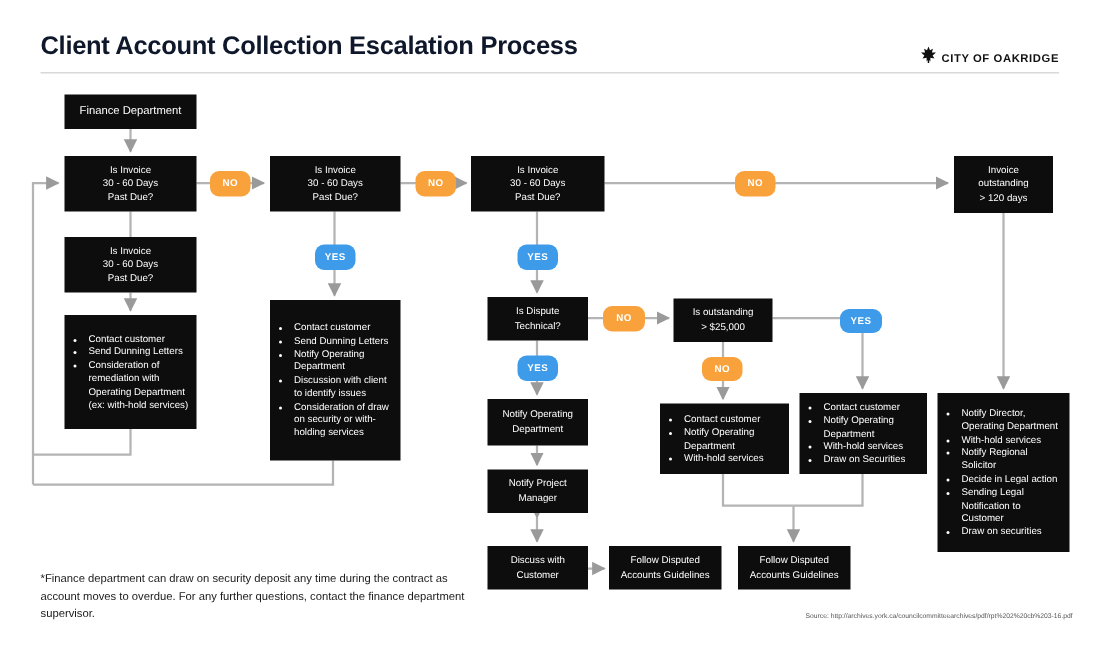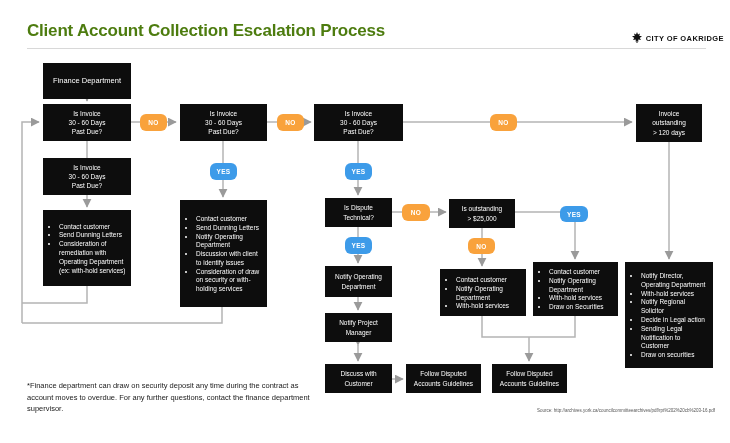--- a/index.html
+++ b/index.html
@@ -2,23 +2,23 @@
 <html style="--yes: #3D9BE9; --no: #F9A23C; --node: #0D0D0D; --connector: #B4B4B4;"><head>
 <meta charset="utf-8">
 <style>
   :root{
     --yes:#3D9BE9; --no:#F9A23C; --node:#0D0D0D; --connector:#B4B4B4;
   }
   *{box-sizing:border-box;}
   body{margin:0;background:#fff;font-family:"Liberation Sans",sans-serif;}
   .canvas{position:relative;width:730px;height:443px;background:#fff;overflow:hidden;}
 
-  .title{position:absolute;left:27px;top:21px;font-size:17px;font-weight:bold;color:#4d7c0f;letter-spacing:-0.2px;}
+  .title{position:absolute;left:27px;top:21px;font-size:17px;font-weight:bold;color:#0f172a;letter-spacing:-0.2px;}
   .rule{position:absolute;left:27px;top:48px;width:679px;height:1px;background:#d8d8d8;}
-  .brand{position:absolute;right:6px;top:29px;display:flex;align-items:center;gap:4px;text-align:center;}
+  .brand{position:absolute;right:24px;top:29px;display:flex;align-items:center;gap:4px;text-align:center;}
   .brand .txt{font-size:7.5px;font-weight:bold;letter-spacing:0.4px;color:#111;}
 
   svg.wires{position:absolute;left:0;top:0;z-index:0;}
   .ln{stroke:var(--connector);stroke-width:1.5;fill:none;}
 
   .node{position:absolute;background:var(--node);color:#fff;z-index:1;}
   .q{display:flex;align-items:center;justify-content:center;text-align:center;
      font-size:6.5px;line-height:1.4;white-space:pre-line;padding:2px;}
   .acts{font-size:6.5px;line-height:1.35;padding:6px 4px 4px 2px;display:flex;align-items:center;}
   .acts ul{margin:0;padding-left:14px;}
@@ -72,21 +72,21 @@
     <path class="ln" d="M358,345 V361" marker-start="url(#arr)" marker-end="url(#arr)"></path>
     <path class="ln" d="M392,379 H403" marker-end="url(#arr)"></path>
     <path class="ln" d="M482,227 V266" marker-end="url(#arr)"></path>
     <path class="ln" d="M515,212 H575 V259" marker-end="url(#arr)"></path>
     <path class="ln" d="M482,316 V337 H529"></path>
     <path class="ln" d="M575,316 V337 H529"></path>
     <path class="ln" d="M529,337 V361" marker-end="url(#arr)"></path>
     <path class="ln" d="M669,142 V259" marker-end="url(#arr)"></path>
   </svg>
 
-  <div class="node q" style="left:43px;top:63px;width:88px;height:36px;font-size:7.5px">Finance Department</div>
+  <div class="node q" style="left:43px;top:63px;width:88px;height:23px;font-size:7.5px">Finance Department</div>
   <div class="node q" style="left:43px;top:104px;width:88px;height:37px">Is Invoice
 30 - 60 Days
 Past Due?</div>
   <div class="node q" style="left:43px;top:158px;width:88px;height:37px">Is Invoice
 30 - 60 Days
 Past Due?</div>
   <div class="node acts" style="left:43px;top:210px;width:88px;height:76px">
     <ul>
       <li>Contact customer</li>
       <li>Send Dunning Letters</li>

